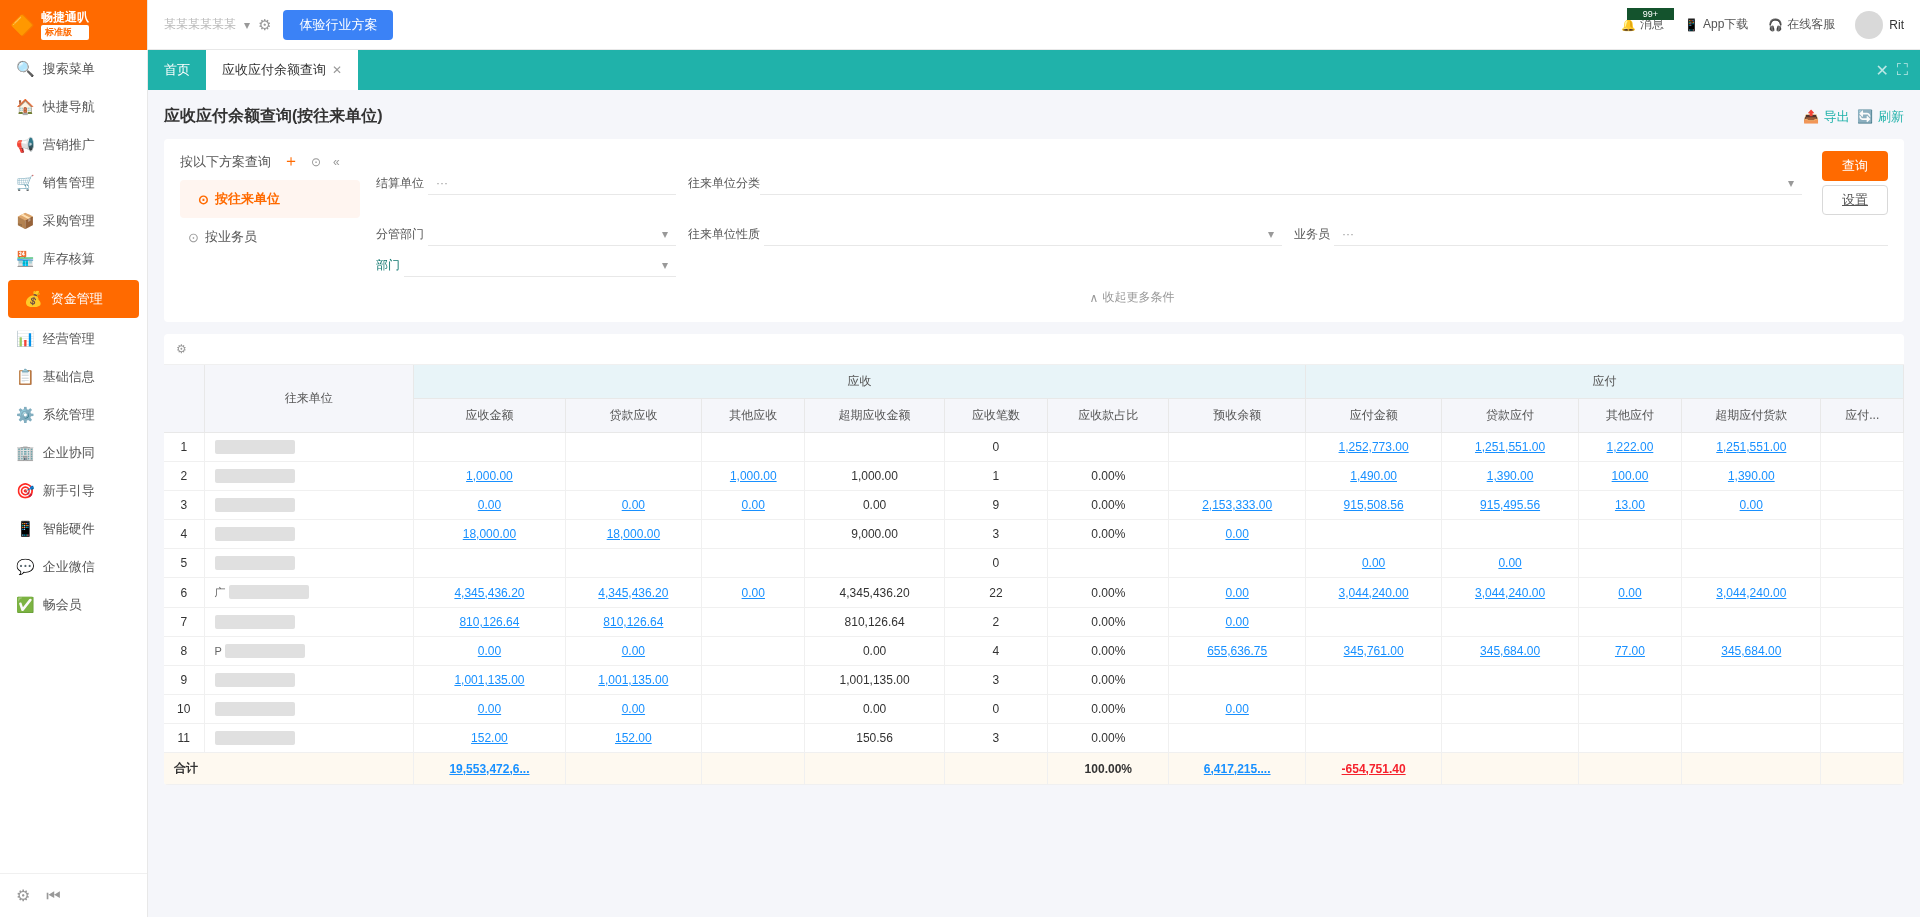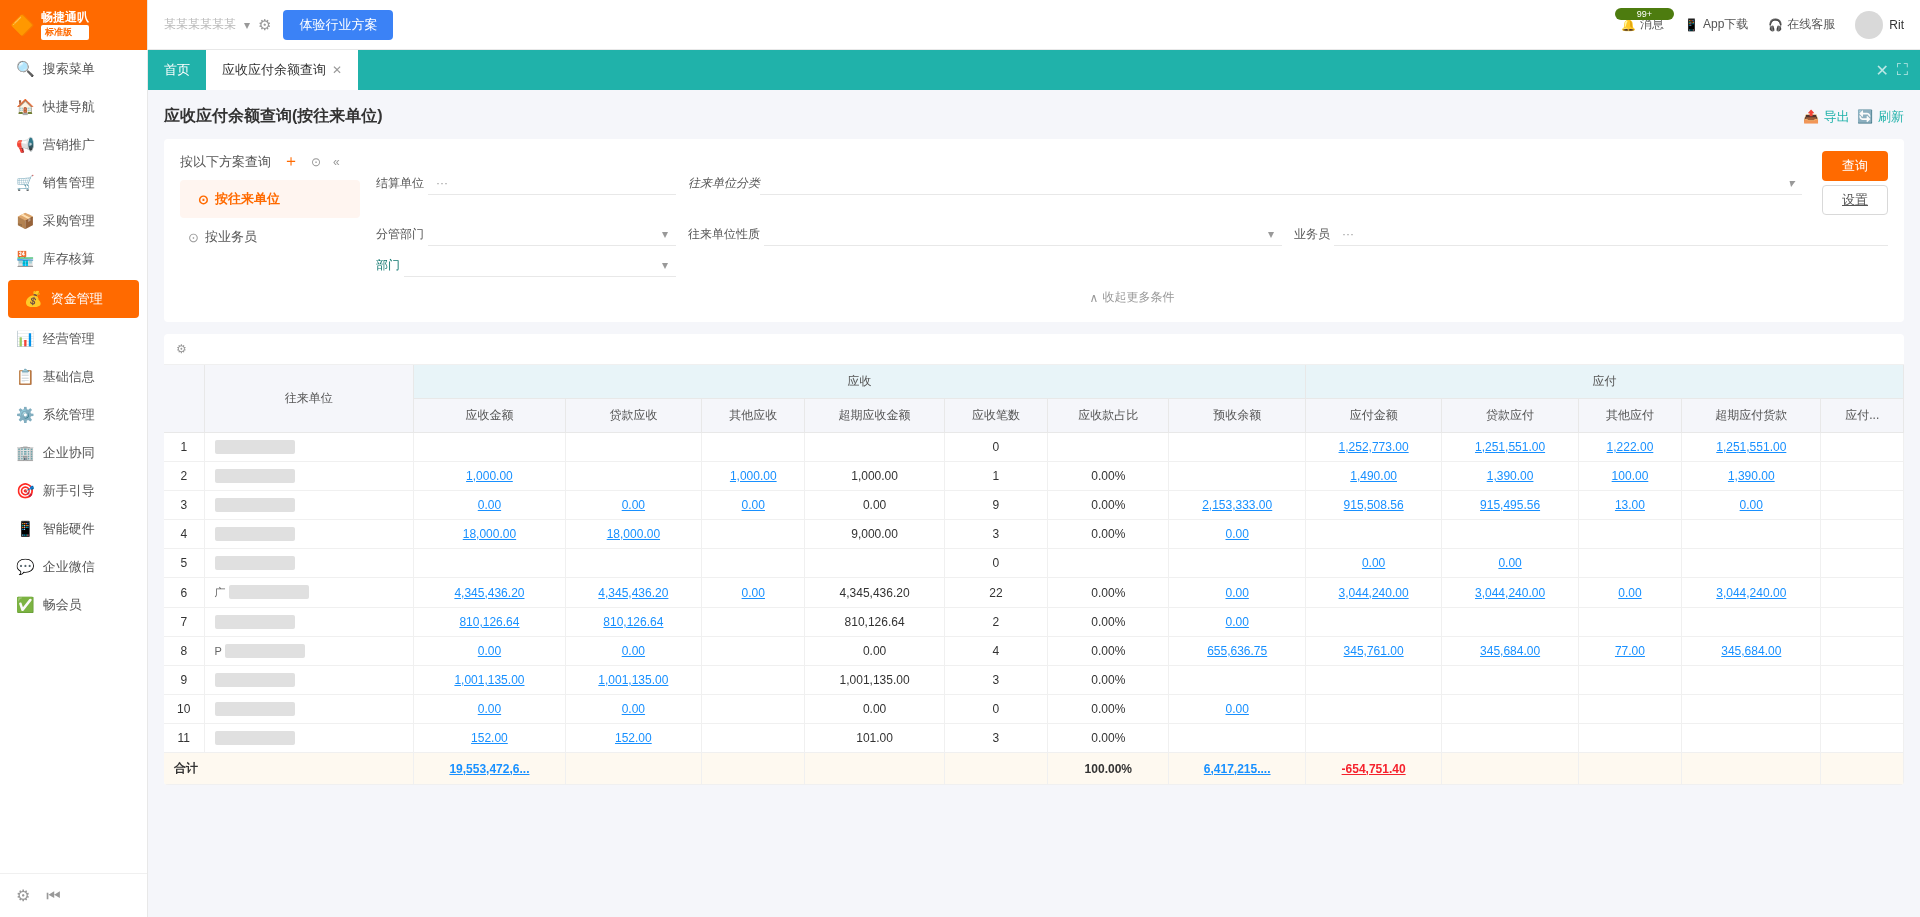--- a/index.html
+++ b/index.html
@@ -44,22 +44,22 @@
       border-radius: 4px; cursor: pointer; font-size: 13px;
     }
     .header-right {
       margin-left: auto; display: flex; align-items: center; gap: 20px;
     }
     .header-badge {
       position: relative; display: flex; align-items: center; gap: 4px; cursor: pointer; color: #555;
     }
     .badge-count {
       position: absolute; top: -8px; right: -10px;
-      background: #4d7c0f; color: #fff; font-size: 9px;
-      border-radius: 6px; padding: 1px 22px; min-width: 16px; text-align: center;
+      background: #14532d; color: #fff; font-size: 9px;
+      border-radius: 0; padding: 1px 16px; min-width: 16px; text-align: center;
     }
     .header-user { display: flex; align-items: center; gap: 6px; cursor: pointer; }
     .user-avatar { width: 28px; height: 28px; border-radius: 50%; background: #d9d9d9; }
 
     
     .tabbar {
       position: fixed; left: 148px; top: 50px; right: 0; height: 40px;
       background: #20b2aa; display: flex; align-items: stretch; z-index: 99;
     }
     .tab {
@@ -325,21 +325,21 @@
 
         <div style="flex:1;">
 
           <div class="filter-row">
             <div style="display:flex; align-items:center; gap:4px; width:300px;">
               <span style="color:#555; font-size:12px; white-space:nowrap;">结算单位</span>
               <div class="filter-input" style="flex:1;">
                 <span style="color:#999;">···</span>
               </div>
             </div>
-            <div style="display:flex; align-items:center; flex:1;font-style:italic;">
+            <div style="display:flex; align-items:center; flex:1;">
               <span style="color:#555; font-size:12px; white-space:nowrap;">往来单位分类</span>
               <div class="filter-dropdown">
                 <span></span>
                   <span>▾</span>
               </div>
             </div>
             <div style="display:flex; flex-direction:column; gap:4px; margin-left:8px;">
               <button class="query-btn">查询</button>
               <button class="setting-btn">设置</button>
             </div>
@@ -580,21 +580,21 @@
                 <td></td>
                 <td></td>
                 <td></td>
               </tr>
               <tr>
                 <td>11</td>
                 <td class="text-left"><span class="blurred-sm">&nbsp;&nbsp;&nbsp;&nbsp;&nbsp;&nbsp;&nbsp;&nbsp;&nbsp;&nbsp;</span></td>
                 <td class="link">152.00</td>
                 <td class="link">152.00</td>
                 <td></td>
-                <td>101.00</td>
+                <td>150.56</td>
                 <td>3</td>
                 <td>0.00%</td>
                 <td></td>
                 <td></td>
                 <td></td>
                 <td></td>
                 <td></td>
                 <td></td>
               </tr>
             </tbody>

